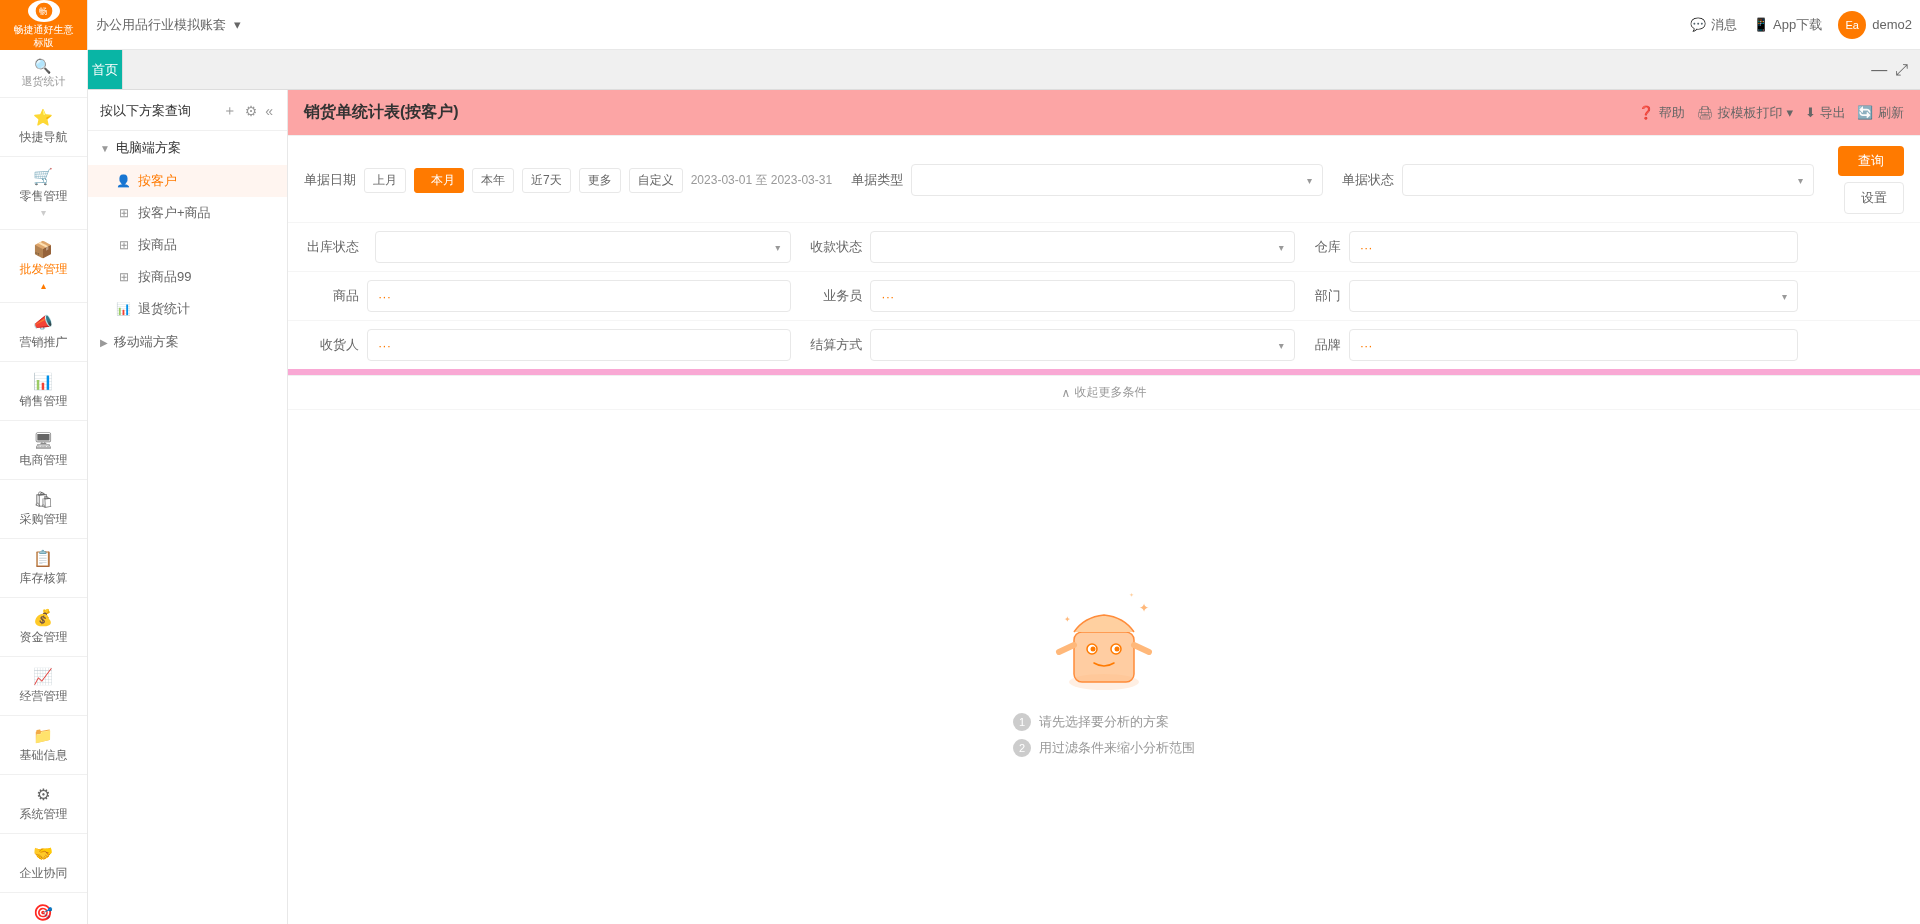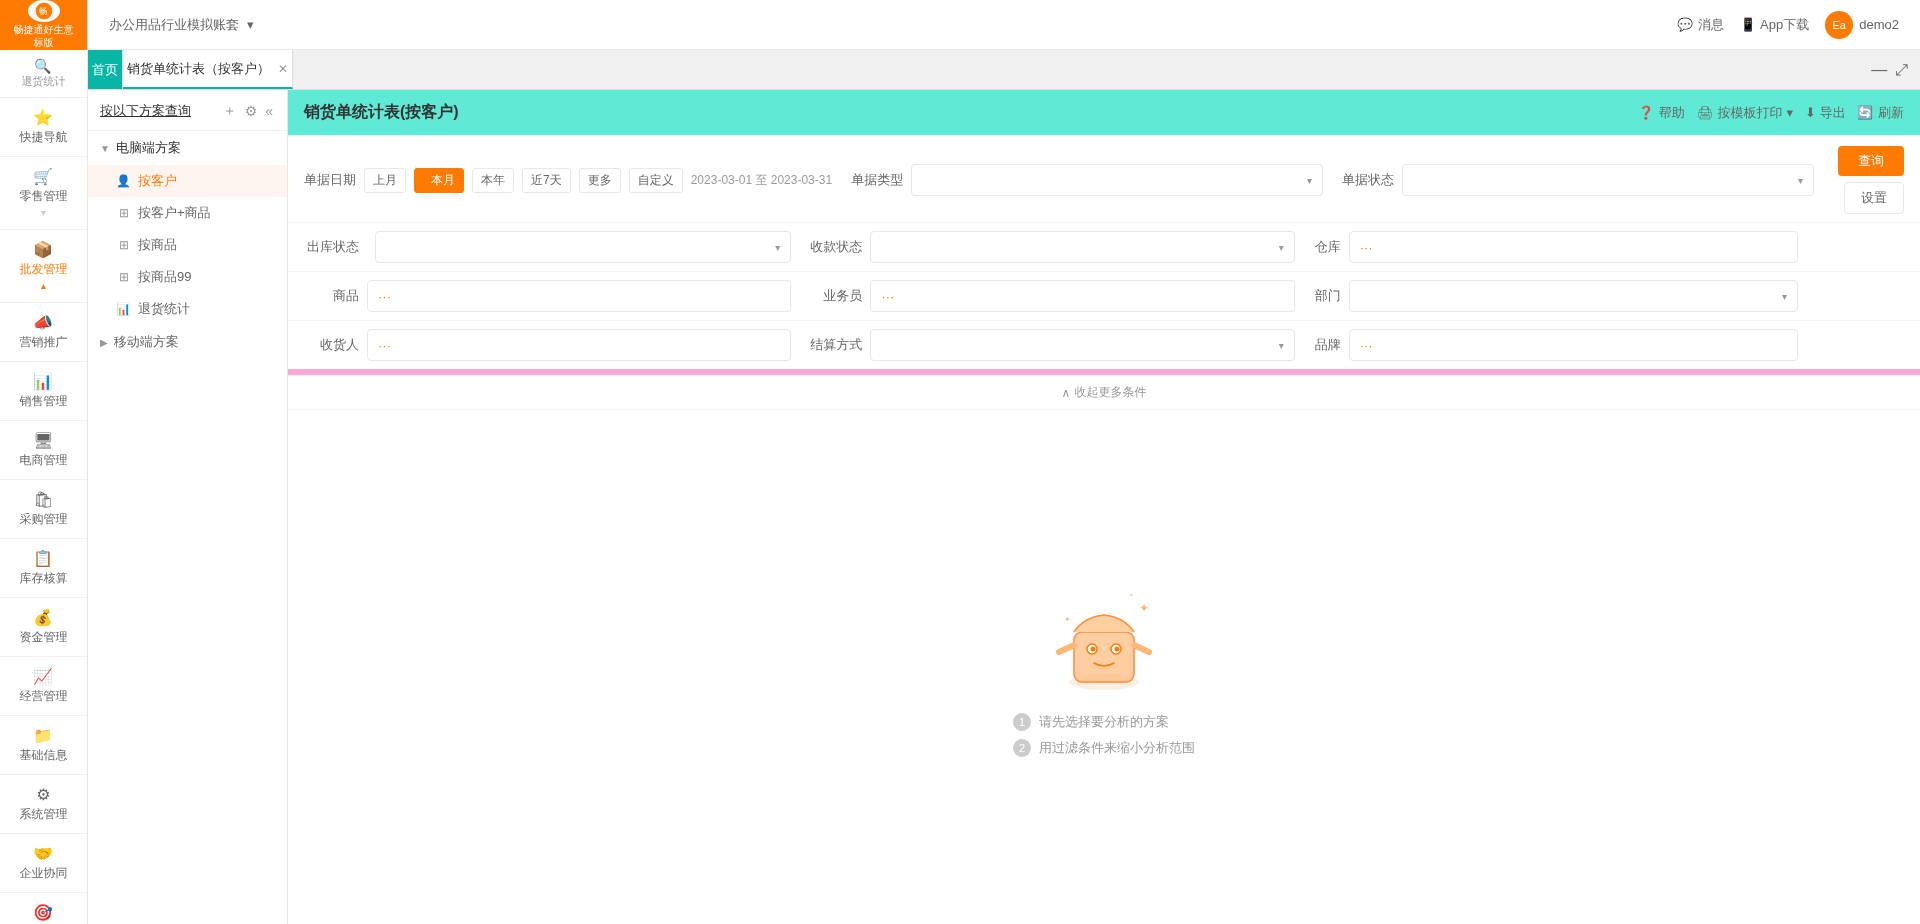--- a/index.html
+++ b/index.html
@@ -12,58 +12,58 @@
     .sidebar-logo .logo-icon svg { width: 20px; height: 20px; }
     .sidebar-search { padding: 8px 10px; font-size: 12px; color: #666; cursor: pointer; border-bottom: 1px solid #f0f0f0; text-align: center; }
     .sidebar-nav-item { padding: 10px 5px; text-align: center; cursor: pointer; font-size: 12px; color: #666; border-bottom: 1px solid #f0f0f0; }
     .sidebar-nav-item.active { color: #ff7a00; }
     .sidebar-nav-item .nav-icon { font-size: 16px; margin-bottom: 2px; }
 
     
     .main { flex: 1; display: flex; flex-direction: column; overflow: hidden; }
 
     
-    .topbar { height: 50px; background: #fff; border-bottom: 1px solid #e8e8e8; display: flex; align-items: center; justify-content: space-between; padding: 0 21px; flex-shrink: 0; }
+    .topbar { height: 50px; background: #fff; border-bottom: 1px solid #e8e8e8; display: flex; align-items: center; justify-content: space-between; padding: 0 8px; flex-shrink: 0; }
     .topbar-left { display: flex; align-items: center; gap: 8px; font-size: 13px; color: #666; }
     .topbar-right { display: flex; align-items: center; gap: 16px; font-size: 13px; color: #666; }
     .topbar-right .user-avatar { width: 28px; height: 28px; background: #ff7a00; border-radius: 50%; display: flex; align-items: center; justify-content: center; color: #fff; font-size: 11px; }
 
     
     .tabbar { height: 40px; background: #f0f0f0; display: flex; align-items: center; border-bottom: 1px solid #ddd; flex-shrink: 0; }
     .tab { display: flex; align-items: center; padding: 0 4px; height: 100%; font-size: 13px; color: #666; cursor: pointer; background: #e0e0e0; border-right: 1px solid #ddd; }
     .tab.active { background: #fff; color: #333; border-bottom: 2px solid #09b5a5; }
     .tab .close-icon { margin-left: 8px; font-size: 12px; color: #999; }
     .tab.home { background: #09b5a5; color: #fff; }
     .tab-actions { margin-left: auto; display: flex; align-items: center; gap: 8px; padding-right: 12px; }
     .tab-action-btn { background: none; border: none; cursor: pointer; color: #666; font-size: 16px; }
 
     
     .content { flex: 1; display: flex; overflow: hidden; background: #f5f5f5; }
 
     
     .scheme-panel { width: 200px; background: #fff; border-right: 1px solid #e8e8e8; flex-shrink: 0; padding: 0; overflow-y: auto; }
     .scheme-panel-header { display: flex; align-items: center; justify-content: space-between; padding: 10px 12px 8px; font-size: 13px; color: #333; border-bottom: 1px solid #f0f0f0; }
-    .scheme-panel-title { font-weight: 500; text-decoration: underline; }
+    .scheme-panel-title { font-weight: 500; }
     .scheme-panel-actions { display: flex; gap: 4px; }
     .scheme-panel-actions button { background: none; border: none; cursor: pointer; color: #999; font-size: 14px; padding: 2px; }
     .scheme-group { }
     .scheme-group-header { display: flex; align-items: center; padding: 8px 12px; font-size: 13px; color: #333; cursor: pointer; }
     .scheme-group-header .arrow { margin-right: 6px; font-size: 10px; color: #999; }
     .scheme-item { padding: 7px 12px 7px 28px; font-size: 13px; color: #666; cursor: pointer; display: flex; align-items: center; gap: 6px; }
     .scheme-item.active { color: #ff7a00; background: #fff5f0; }
     .scheme-item .item-icon { width: 16px; height: 16px; display: flex; align-items: center; justify-content: center; font-size: 12px; color: #999; }
     .scheme-item.active .item-icon { color: #ff7a00; }
     .scheme-group-mobile { }
     .scheme-group-mobile .scheme-group-header { color: #666; }
 
     
     .main-panel { flex: 1; display: flex; flex-direction: column; overflow: hidden; }
 
     
-    .page-header { background: #5eead4; padding: 12px 16px 0; display: flex; align-items: center; justify-content: space-between; flex-shrink: 0; border-bottom: 1px solid #f0f0f0; }
+    .page-header { background: #fca5a5; padding: 12px 16px 0; display: flex; align-items: center; justify-content: space-between; flex-shrink: 0; border-bottom: 1px solid #f0f0f0; }
     .page-title { font-size: 16px; font-weight: 600; color: #333; padding-bottom: 12px; }
     .page-header-actions { display: flex; align-items: center; gap: 12px; padding-bottom: 12px; }
     .page-header-action { display: flex; align-items: center; gap: 4px; font-size: 13px; color: #666; cursor: pointer; }
     .filter-field { flex: 1; display: flex; align-items: center; border: 1px solid #e8e8e8; border-radius: 4px; padding: 5px 10px; background: #fff; min-height: 32px; }
     .filter-field-placeholder { font-size: 13px; color: #bbb; flex: 1; }
     .filter-field .dropdown-arrow { color: #999; font-size: 10px; }
     .date-btn { padding: 3px 8px; border: 1px solid #e8e8e8; border-radius: 3px; font-size: 12px; color: #666; cursor: pointer; background: #fff; }
     .date-btn.active { background: #ff7a00; color: #fff; border-color: #ff7a00; padding-left: 16px; }
 
     
@@ -186,24 +186,20 @@
           <span>Ea</span>
         </div>
         <span>demo2</span>
       </div>
     </div>
   </div>
 
   <div class="tabbar">
     <div class="tab home">
       <span>首页</span>
-    </div>
-    <div class="tab active">
-      <span>销货单统计表（按客户）</span>
-      <span class="close-icon">✕</span>
     </div>
     <div class="tab-actions">
       <button class="tab-action-btn">—</button>
       <button class="tab-action-btn">⤢</button>
     </div>
   </div>
 
   <div class="content">
 
     <div class="scheme-panel">

